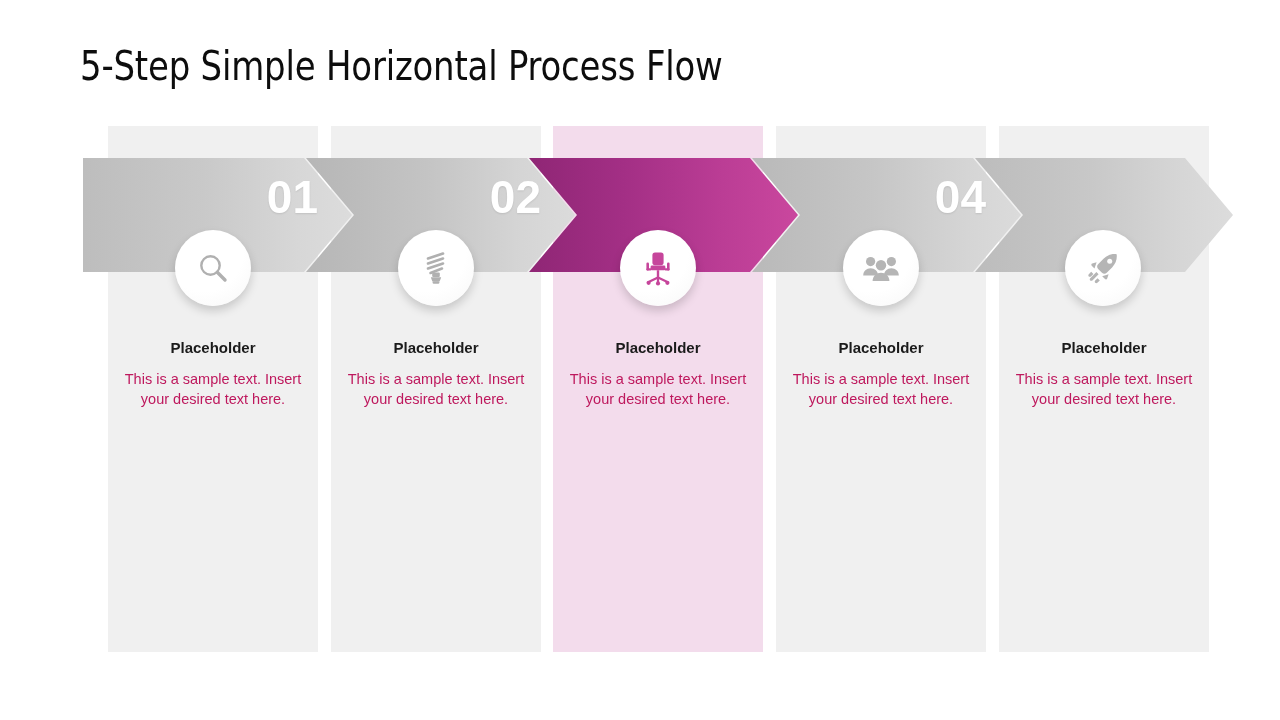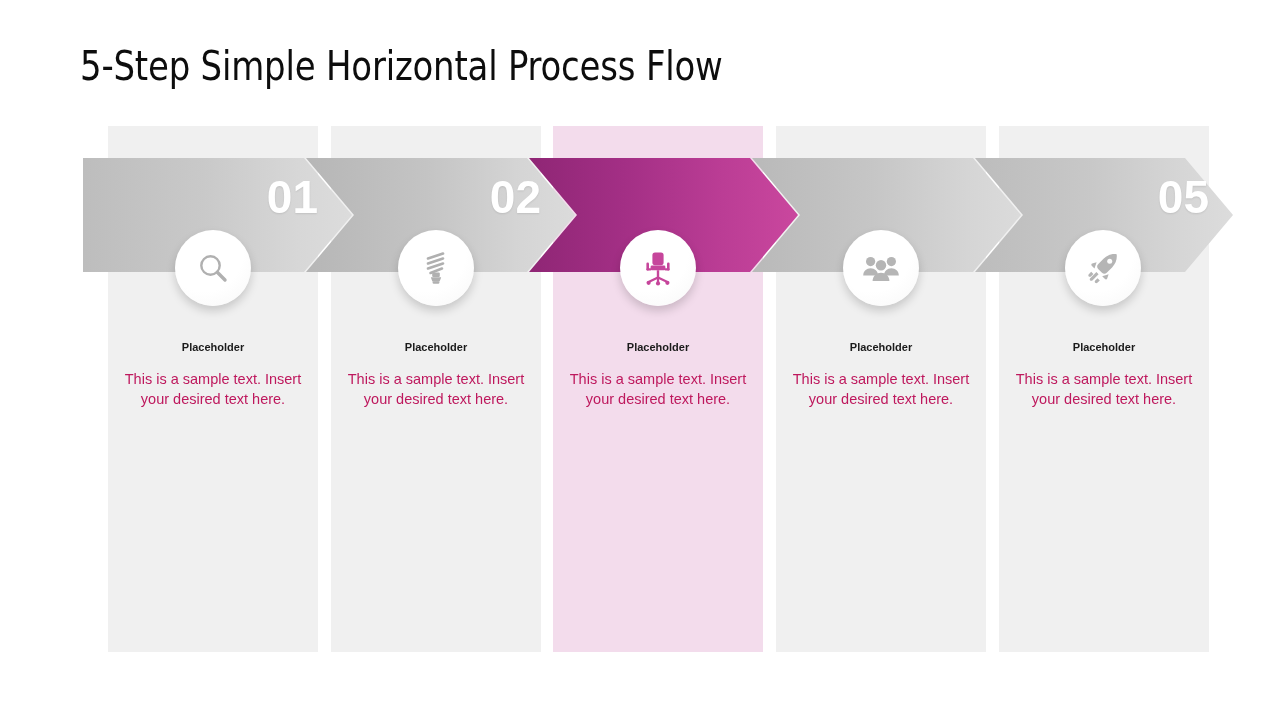--- a/index.html
+++ b/index.html
@@ -144,21 +144,21 @@
   .ic-3 { left: 825px; }
   .ic-4 { left: 1047px; }
   .icon-circle svg { display: block; }
 
   
   .step-heading {
     position: absolute;
     top: 336px;
     width: 210px;
     text-align: center;
-    font-size: 11px;
+    font-size: 15px;
     font-weight: bold;
     color: #1b1b1b;
     line-height: 23px;
   }
   .step-body {
     position: absolute;
     top: 369px;
     width: 186px;
     text-align: center;
     font-size: 14.5px;
@@ -189,21 +189,21 @@
   <div id="arrow-band">
     <div class="arrow arrow-0"></div>
     <div class="arrow arrow-1"></div>
     <div class="arrow arrow-2"></div>
     <div class="arrow arrow-3"></div>
     <div class="arrow arrow-4"></div>
   </div>
 
   <div class="step-number num-0">01</div>
   <div class="step-number num-1">02</div>
-  <div class="step-number num-4">05</div>
+  <div class="step-number num-3">04</div>
 
   <div class="icon-circle ic-0">
     <span>
       <svg width="34" height="34" viewBox="0 0 34 34">
         <circle cx="14.5" cy="14.5" r="9.2" fill="none" stroke="#b0b0b0" stroke-width="2.4"></circle>
         <line x1="21.3" y1="21.3" x2="29" y2="29" stroke="#b0b0b0" stroke-width="3.4" stroke-linecap="round"></line>
       </svg>
     </span>
   </div>
 

